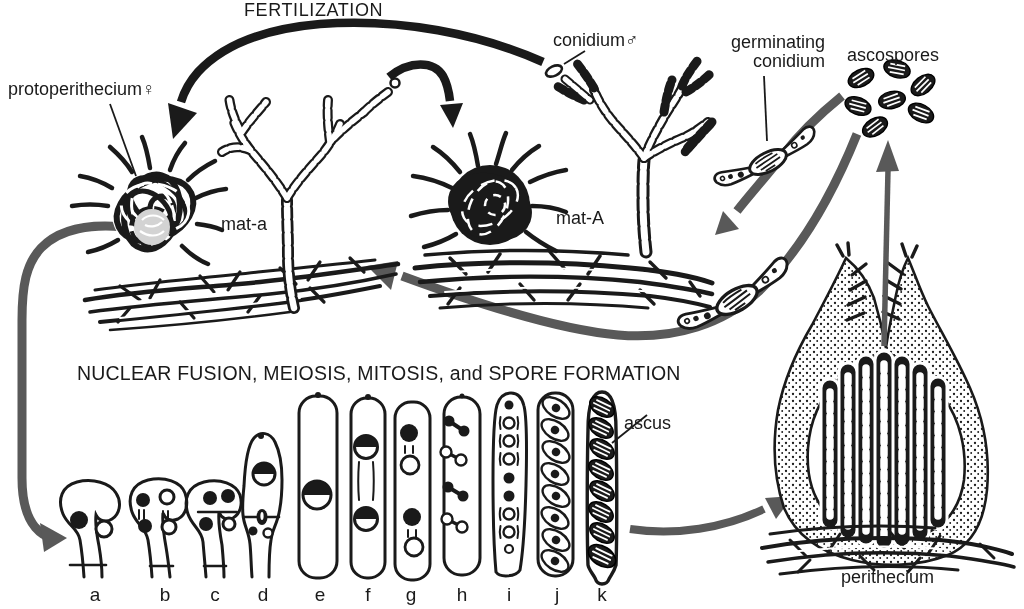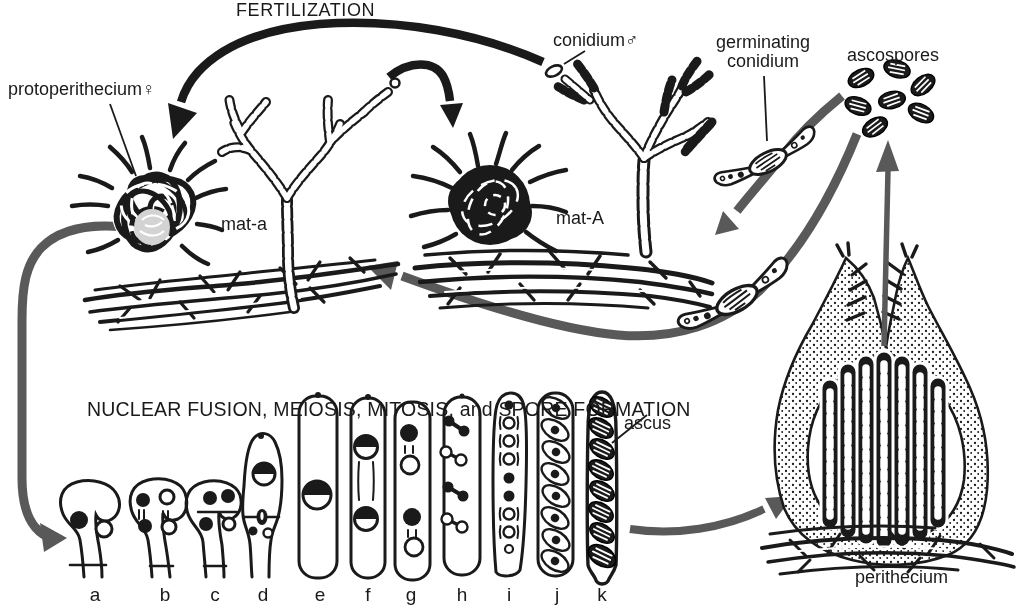--- a/index.html
+++ b/index.html
@@ -1,21 +1,21 @@
 <!DOCTYPE html>
 <html><head>
 <meta charset="utf-8">
 <style>
   html,body{margin:0;padding:0;background:#fff;}
   .canvas{position:relative;width:1024px;height:609px;background:#fff;overflow:hidden;
           font-family:"Liberation Sans", sans-serif;color:#1a1a1a;}
   .canvas svg{position:absolute;left:0;top:0;}
   .lbl{position:absolute;white-space:nowrap;font-size:18px;line-height:19px;color:#1a1a1a;}
   .lbl.heading{font-size:19.5px;letter-spacing:.2px;}
-  .lbl.fert{letter-spacing:.6px;}
+  .lbl.fert{letter-spacing:.6px;margin-left:8px;}
   .lbl.center2{text-align:center;white-space:normal;width:124px;}
   .lt{position:absolute;font-size:19px;transform:translateX(-50%);color:#1a1a1a;}
 </style>
 </head>
 <body>
 
 <div class="canvas">
 
 <svg width="1024" height="609" viewBox="0 0 1024 609">
   <defs>
@@ -472,30 +472,30 @@
     <path d="M110,104 L136,176"></path>
     <path d="M564,64 L585,51"></path>
     <path d="M764,76 L767,141"></path>
     <path d="M647,415 L612,443"></path>
   </g>
 </svg>
 
 <div class="lbl fert" style="left:236px;top:1px;">FERTILIZATION</div>
 <div class="lbl" style="left:8px;top:80px;">protoperithecium♀</div>
 <div class="lbl" style="left:553px;top:31px;">conidium♂</div>
-<div class="lbl center2" style="left:701px;top:33px;">
+<div class="lbl center2" style="left:701px;top:33px;text-align:right;">
   <div>germinating</div>
   <div>conidium</div>
 </div>
 <div class="lbl" style="left:847px;top:35px;margin-top:11px;">ascospores</div>
 <div class="lbl" style="left:221px;top:215px;">mat-a</div>
 <div class="lbl" style="left:556px;top:209px;">mat-A</div>
-<div class="lbl heading" style="left:87px;top:364px;margin-top:36px;">NUCLEAR FUSION, MEIOSIS, MITOSIS, and SPORE FORMATION</div>
+<div class="lbl heading" style="left:77px;top:364px;">NUCLEAR FUSION, MEIOSIS, MITOSIS, and SPORE FORMATION</div>
 <div class="lbl" style="left:624px;top:394px;margin-top:20px;">ascus</div>
-<div class="lbl" style="left:841px;top:568px;margin-left:14px;">perithecium</div>
+<div class="lbl" style="left:841px;top:568px;">perithecium</div>
 
 <span class="lt" style="left:95px;top:584px;">a</span>
 <span class="lt" style="left:165px;top:584px;">b</span>
 <span class="lt" style="left:215px;top:584px;">c</span>
 <span class="lt" style="left:263px;top:584px;">d</span>
 <span class="lt" style="left:320px;top:584px;">e</span>
 <span class="lt" style="left:368px;top:584px;">f</span>
 <span class="lt" style="left:411px;top:584px;">g</span>
 <span class="lt" style="left:462px;top:584px;">h</span>
 <span class="lt" style="left:509px;top:584px;">i</span>

